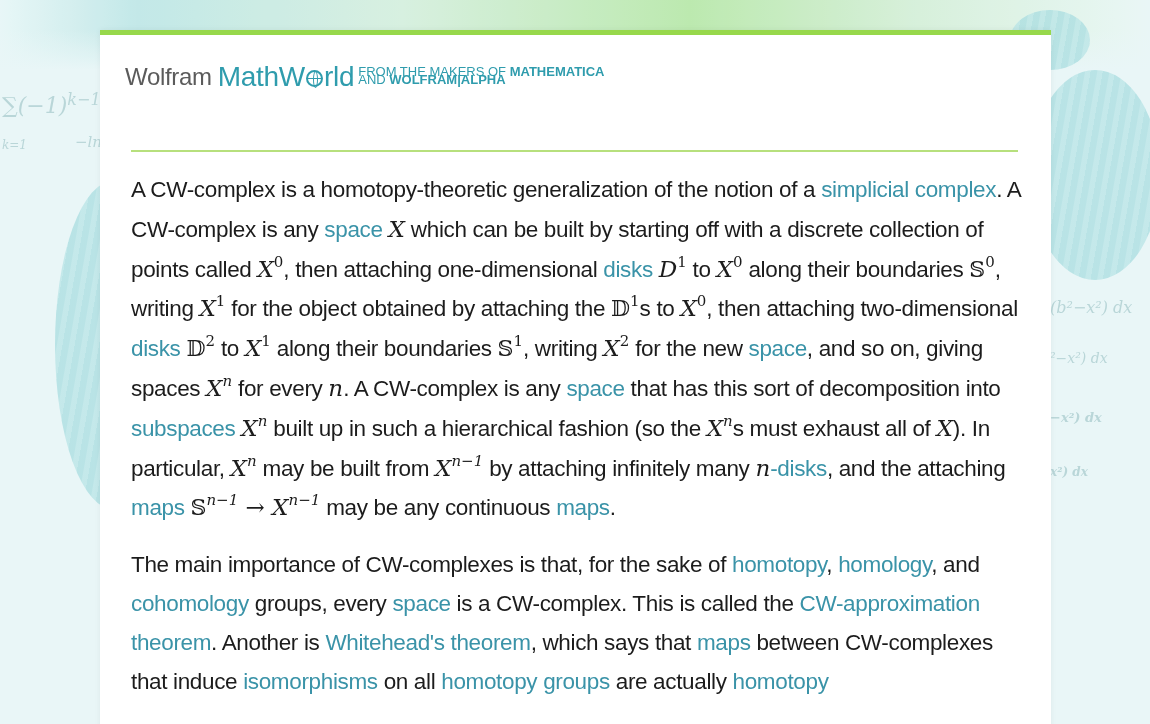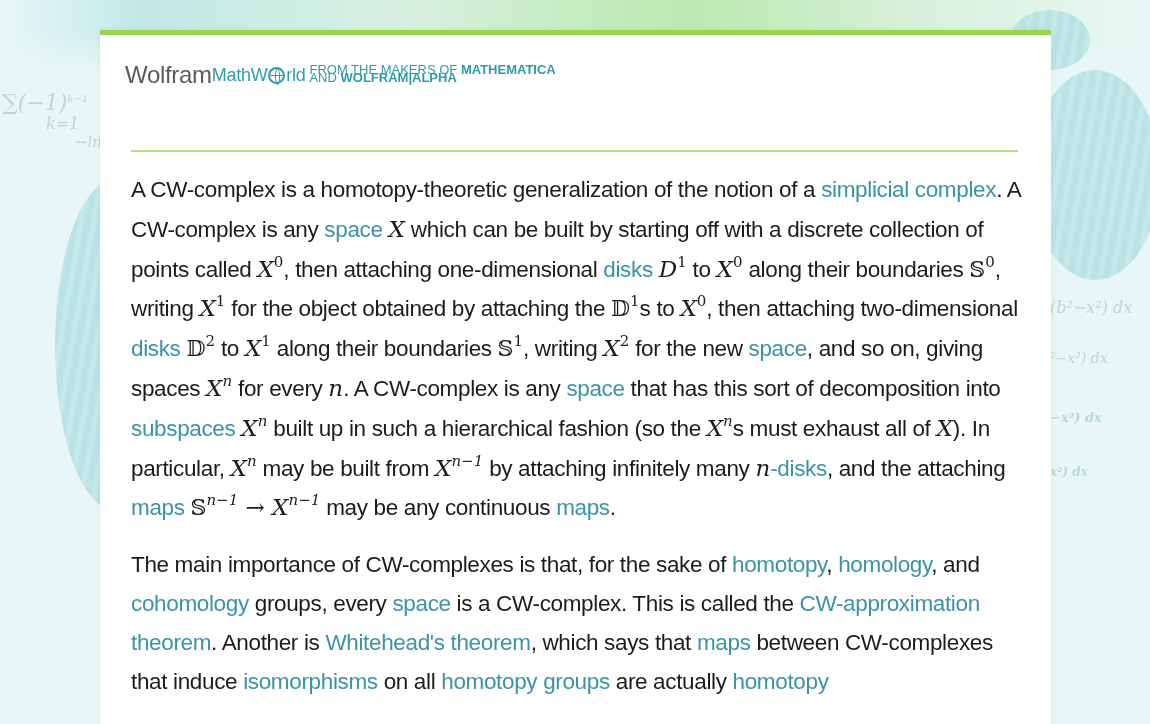--- a/index.html
+++ b/index.html
@@ -27,21 +27,21 @@
   .card {
     position:absolute; left:100px; top:30px; width:951px; height:720px;
     background:#ffffff; z-index:1;
     border-top:5px solid #97d84b;
     box-shadow:0 0 6px rgba(0,0,0,0.06);
   }
   .brand {
     position:absolute; left:25px; top:26px; display:flex; align-items:center; white-space:nowrap;
   }
   .brand .wolfram { font-size:24px; color:#5b5b5b; letter-spacing:-0.3px; }
-  .brand .mathworld { font-size:18px; color:#2f9cad; letter-spacing:-0.3px;text-align:right; }
+  .brand .mathworld { font-size:28px; color:#2f9cad; margin-left:6px; letter-spacing:-0.3px;text-align:right; }
   .brand .globe {
     display:inline-block; width:17px; height:17px; border-radius:50%;
     border:2px solid #2f9cad; box-sizing:border-box; position:relative; margin:0 1px; vertical-align:middle;
   }
   .brand .globe:before { content:""; position:absolute; left:5px; top:-1px; width:3px; height:15px; border:1px solid #2f9cad; border-radius:50%; }
   .brand .globe:after { content:""; position:absolute; left:-1px; top:6px; width:15px; height:1px; background:#2f9cad; }
   .brand .tag { font-size:13px; line-height:8px; color:#2f9cad; margin-left:4px; margin-top:-2px; }
   .brand .tag b { font-weight:bold; }
   .title {
     position:absolute; left:31px; top:58px; margin:0;
@@ -57,22 +57,22 @@
   .m { font-family:"DejaVu Serif", "Liberation Serif", serif; font-style:italic; font-size:23px; letter-spacing:0; }
   .m sup { font-style:normal; font-size:15px; vertical-align:10px; line-height:0; }
   .m sup i { font-style:italic; }
   .bb { font-family:"DejaVu Serif", serif; font-style:normal; font-size:22px; }
 </style>
 </head>
 <body>
 
 <div class="bg">
   <div class="topglow"></div>
-  <div class="formula" style="left:2px;top:90px;font-size:22px;">∑(−1)<sup style="font-size:10px">k−1</sup></div>
-  <div class="formula" style="left:2px;top:114px;font-size:16px;margin-left:44px;">k=1</div>
+  <div class="formula" style="left:2px;top:90px;font-size:22px;">∑(−1)<sup style="font-size:16px">k−1</sup></div>
+  <div class="formula" style="left:2px;top:138px;font-size:12px;">k=1</div>
   <div class="formula" style="left:75px;top:133px;font-size:15px;">−ln</div>
   <div class="blob" style="left:55px;top:180px;width:120px;height:330px;"></div>
   <div class="blob" style="left:1010px;top:10px;width:80px;height:60px;"></div>
   <div class="blob" style="left:1030px;top:70px;width:130px;height:210px;"></div>
   <div class="formula" style="left:1050px;top:298px;font-size:16px;">(b²−x²)  dx</div>
   <div class="formula" style="left:1050px;top:350px;font-size:14px;">²−x²)  dx</div>
   <div class="formula" style="left:1050px;top:410px;font-size:13px;font-weight:bold;">−x²)  dx</div>
   <div class="formula" style="left:1050px;top:465px;font-size:12px;font-weight:bold;">x²)  dx</div>
 </div>
 

